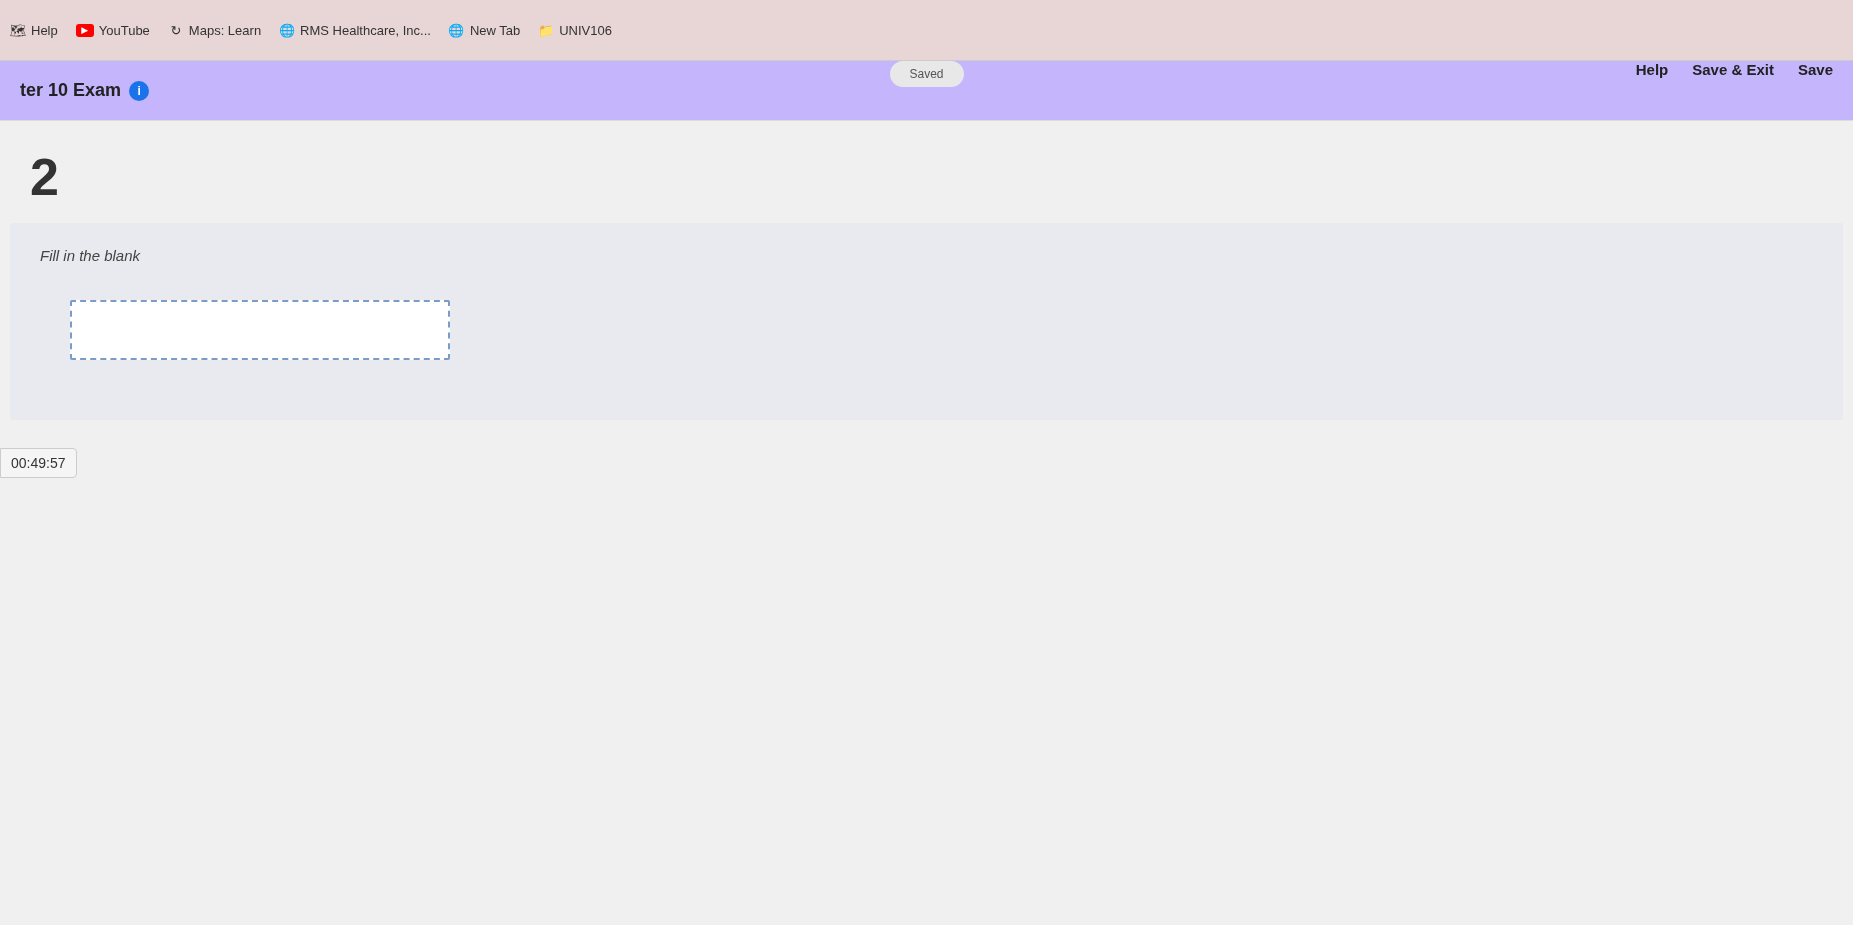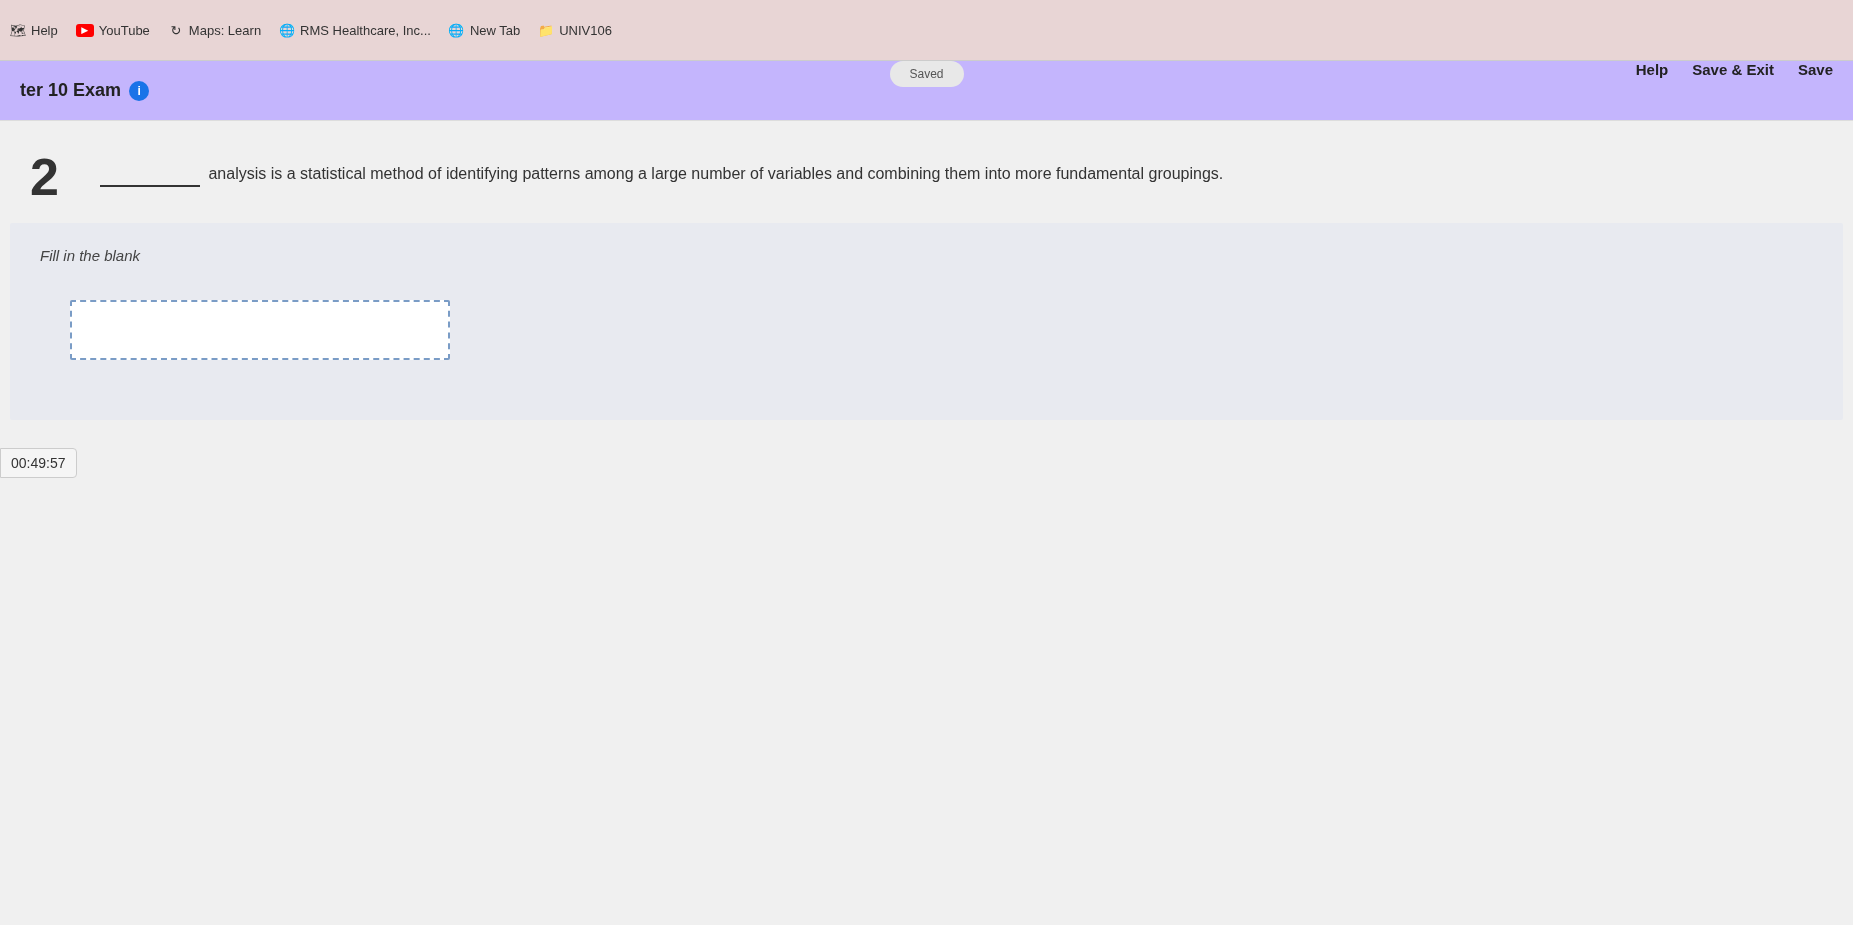--- a/index.html
+++ b/index.html
@@ -237,23 +237,20 @@
     <button class="header-action-btn">Help</button>
     <button class="header-action-btn">Save &amp; Exit</button>
     <button class="header-action-btn">Save</button>
   </div>
 </div>
 
 <div class="main-content">
 
   <div class="question-area">
     <div class="question-number">2</div>
-    <div class="question-text">
-      <span style="display:inline-block; width:100px; border-bottom:2px solid #333; margin-right:4px; vertical-align:bottom;">&nbsp;</span><span> analysis is a statistical method of identifying patterns among a large number of variables and combining them into more fundamental groupings.</span>
-    </div>
   </div>
 
   <div class="answer-section">
     <div class="answer-type-label">Fill in the blank</div>
     <input class="fill-blank-input" type="text" value="" style="">
   </div>
 
 </div>
 
 <div class="timer">

